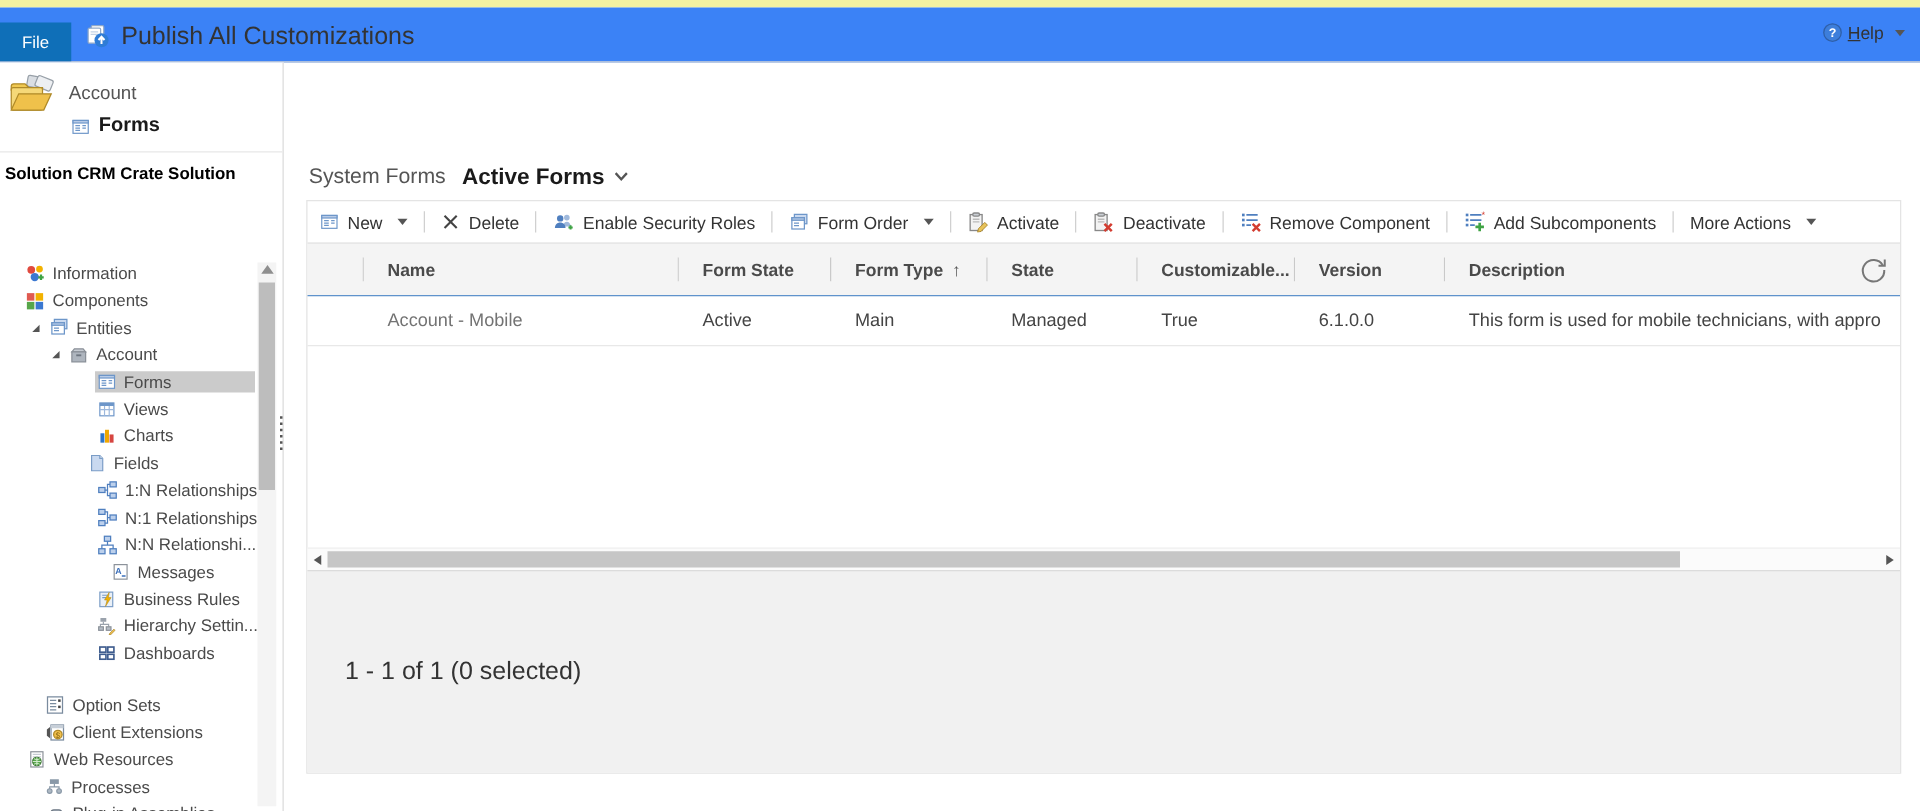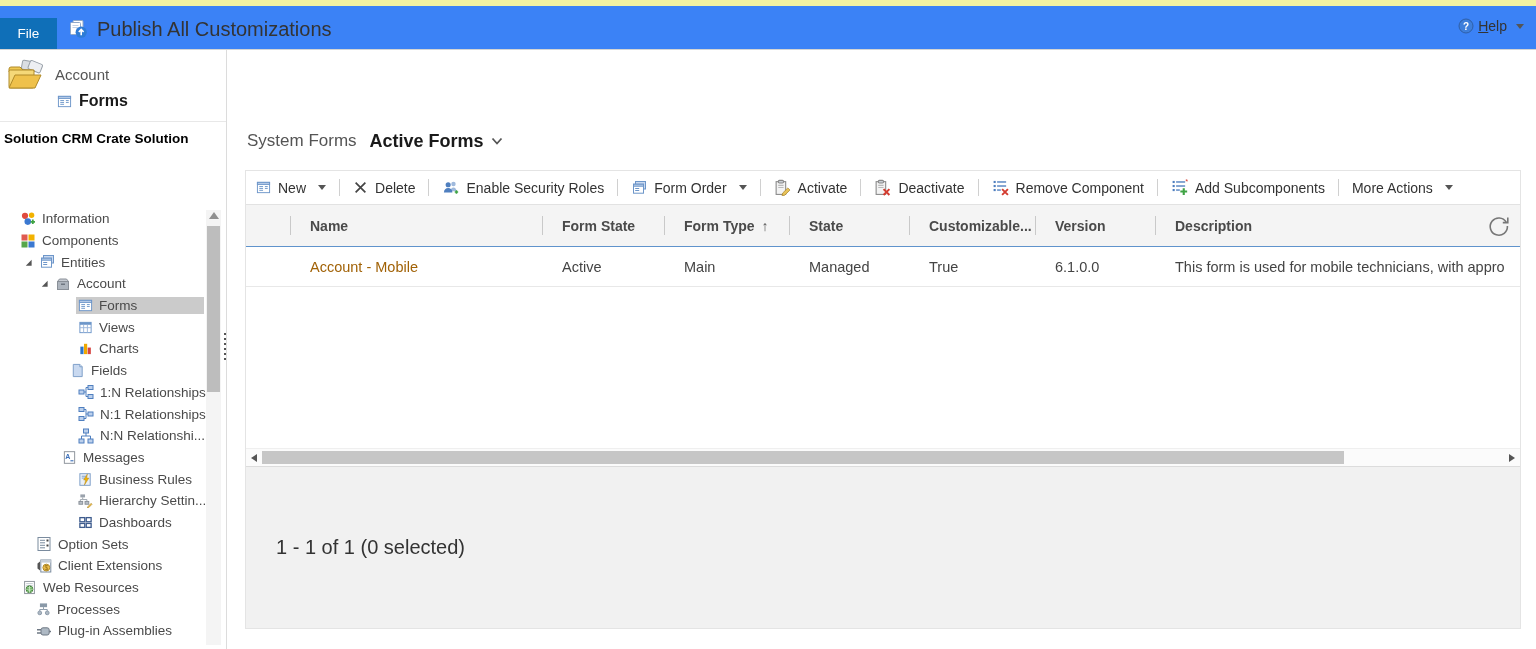--- a/index.html
+++ b/index.html
@@ -40,36 +40,36 @@
   .vs-thumb { position:absolute; top:16px; left:1px; width:13px; height:166px; background:#BDBDBD; }
   .splitter { position:absolute; left:224px; top:333px; display:flex; flex-direction:column; gap:3px; }
   .splitter i { width:2px; height:2px; background:#555; }
 
   
   .main { position:absolute; left:245px; top:50px; width:1276px; }
   .view-title { margin-top:76px; height:30px; display:flex; align-items:center; padding-left:2px; }
   .view-title .vt1 { font-size:17px; color:#555; }
   .view-title .vt2 { font-size:18px; font-weight:bold; color:#1A1A1A; margin-left:13px; display:flex; align-items:center; gap:7px; }
 
-  .panel { margin-top:14px; border:1px solid #E4E4E4; height:459px; display:flex; flex-direction:column; background:#fff; }
+  .panel { margin-top:4px; border:1px solid #E4E4E4; height:459px; display:flex; flex-direction:column; background:#fff; }
   .toolbar { height:33px; display:flex; align-items:center; padding-left:6px; font-size:14px; color:#333; flex:none; }
   .tb-btn { display:flex; align-items:center; gap:7px; padding:0 4px; height:26px; cursor:default; }
   .tb-sep { width:1px; height:17px; background:#D0D0D0; margin:0 9px; }
 
   .grid-head { position:relative; height:43px; background:#F4F4F4; border-top:1px solid #E2E2E2;
                border-bottom:1px solid #5F93CC; display:flex; align-items:stretch; flex:none; }
   .gh-cell { position:relative; display:flex; align-items:center; padding-left:20px;
              font-size:14px; font-weight:bold; color:#4A4A4A; white-space:nowrap; overflow:hidden; }
   .gh-cell.sep::before { content:""; position:absolute; left:0; top:11px; bottom:11px; width:1px; background:#C9C9C9; }
   .gh-sort { margin-left:7px; color:#555; font-weight:normal; }
   .gh-refresh { position:absolute; right:9px; top:9px; }
 
   .grid-row { height:40px; display:flex; align-items:center; border-bottom:1px solid #E8E8E8; flex:none; }
   .gr-cell { padding-left:20px; font-size:14.5px; color:#444; white-space:nowrap; overflow:hidden; }
-  .gr-link { color:#a16207; cursor:pointer; }
+  .gr-link { color:#737373; cursor:pointer; }
   .grid-filler { flex:1; }
 
   .hscroll { position:relative; height:18px; background:#FBFBFB; border-top:1px solid #EFEFEF; flex:none; }
   .hs-left { position:absolute; left:5px; top:5px; width:0; height:0; border-top:4.5px solid transparent;
              border-bottom:4.5px solid transparent; border-right:6px solid #555; }
   .hs-right { position:absolute; right:5px; top:5px; width:0; height:0; border-top:4.5px solid transparent;
               border-bottom:4.5px solid transparent; border-left:6px solid #555; }
   .hs-thumb { position:absolute; left:16px; top:2px; width:1082px; height:13px; background:#C6C6C6; }
 
   .status-bar { flex:1; background:#F1F1F1; border-top:1px solid #DCDCDC; display:flex; align-items:center;
@@ -271,21 +271,21 @@
             <svg width="16" height="16" viewBox="0 0 16 16">
               <rect x="5.5" y="1" width="5" height="4" fill="#BCD0EC" stroke="#4F7FBF"></rect>
               <rect x="1" y="11" width="5" height="4" fill="#BCD0EC" stroke="#4F7FBF"></rect>
               <rect x="10" y="11" width="5" height="4" fill="#BCD0EC" stroke="#4F7FBF"></rect>
               <path d="M8 5v3M8 8H3.5v3M8 8h4.5v3" fill="none" stroke="#4F7FBF"></path>
             </svg>
           </span>
           <span>N:N Relationshi...</span>
         </span>
       </div>
-      <div class="tree-row" style="padding-left: 60px;">
+      <div class="tree-row" style="padding-left: 76px; margin-left: 11px;">
         <span class="tree-hl">
           <span class="icon">
             <svg width="15" height="15" viewBox="0 0 16 16">
               <rect x="2.5" y="1.8" width="11" height="12.4" fill="#fff" stroke="#8A9098"></rect>
               <text x="6.2" y="9.5" font-size="7.5" fill="#3B6FBA" font-weight="bold" text-anchor="middle" font-family="sans-serif">A</text>
               <path d="M9 11.5h3.2" stroke="#3B6FBA" stroke-width="1.2"></path>
             </svg>
           </span>
           <span>Messages</span>
         </span>
@@ -322,21 +322,21 @@
             <svg width="15" height="15" viewBox="0 0 16 16">
               <rect x="2" y="2.8" width="5.2" height="4.4" fill="none" stroke="#3E5C8E" stroke-width="1.4"></rect>
               <rect x="8.8" y="2.8" width="5.2" height="4.4" fill="none" stroke="#3E5C8E" stroke-width="1.4"></rect>
               <rect x="2" y="9" width="5.2" height="4.2" fill="none" stroke="#3E5C8E" stroke-width="1.4"></rect>
               <rect x="8.8" y="9" width="5.2" height="4.2" fill="none" stroke="#3E5C8E" stroke-width="1.4"></rect>
             </svg>
           </span>
           <span>Dashboards</span>
         </span>
       </div>
-      <div class="tree-row" style="padding-left: 34px;">
+      <div class="tree-row" style="padding-left: 34px; margin-top: 20px;">
         <span class="tree-hl">
           <span class="icon">
             <svg width="16" height="16" viewBox="0 0 16 16">
               <rect x="2" y="1.5" width="12" height="13" fill="#fff" stroke="#7A8B9E"></rect>
               <path d="M4 4.3h5M4 6.8h5M4 9.3h5M4 11.8h5" stroke="#7A8B9E"></path>
               <rect x="10.5" y="3.5" width="2" height="2" fill="#444"></rect>
               <rect x="10.5" y="8.5" width="2" height="2" fill="#444"></rect>
             </svg>
           </span>
           <span>Option Sets</span>

